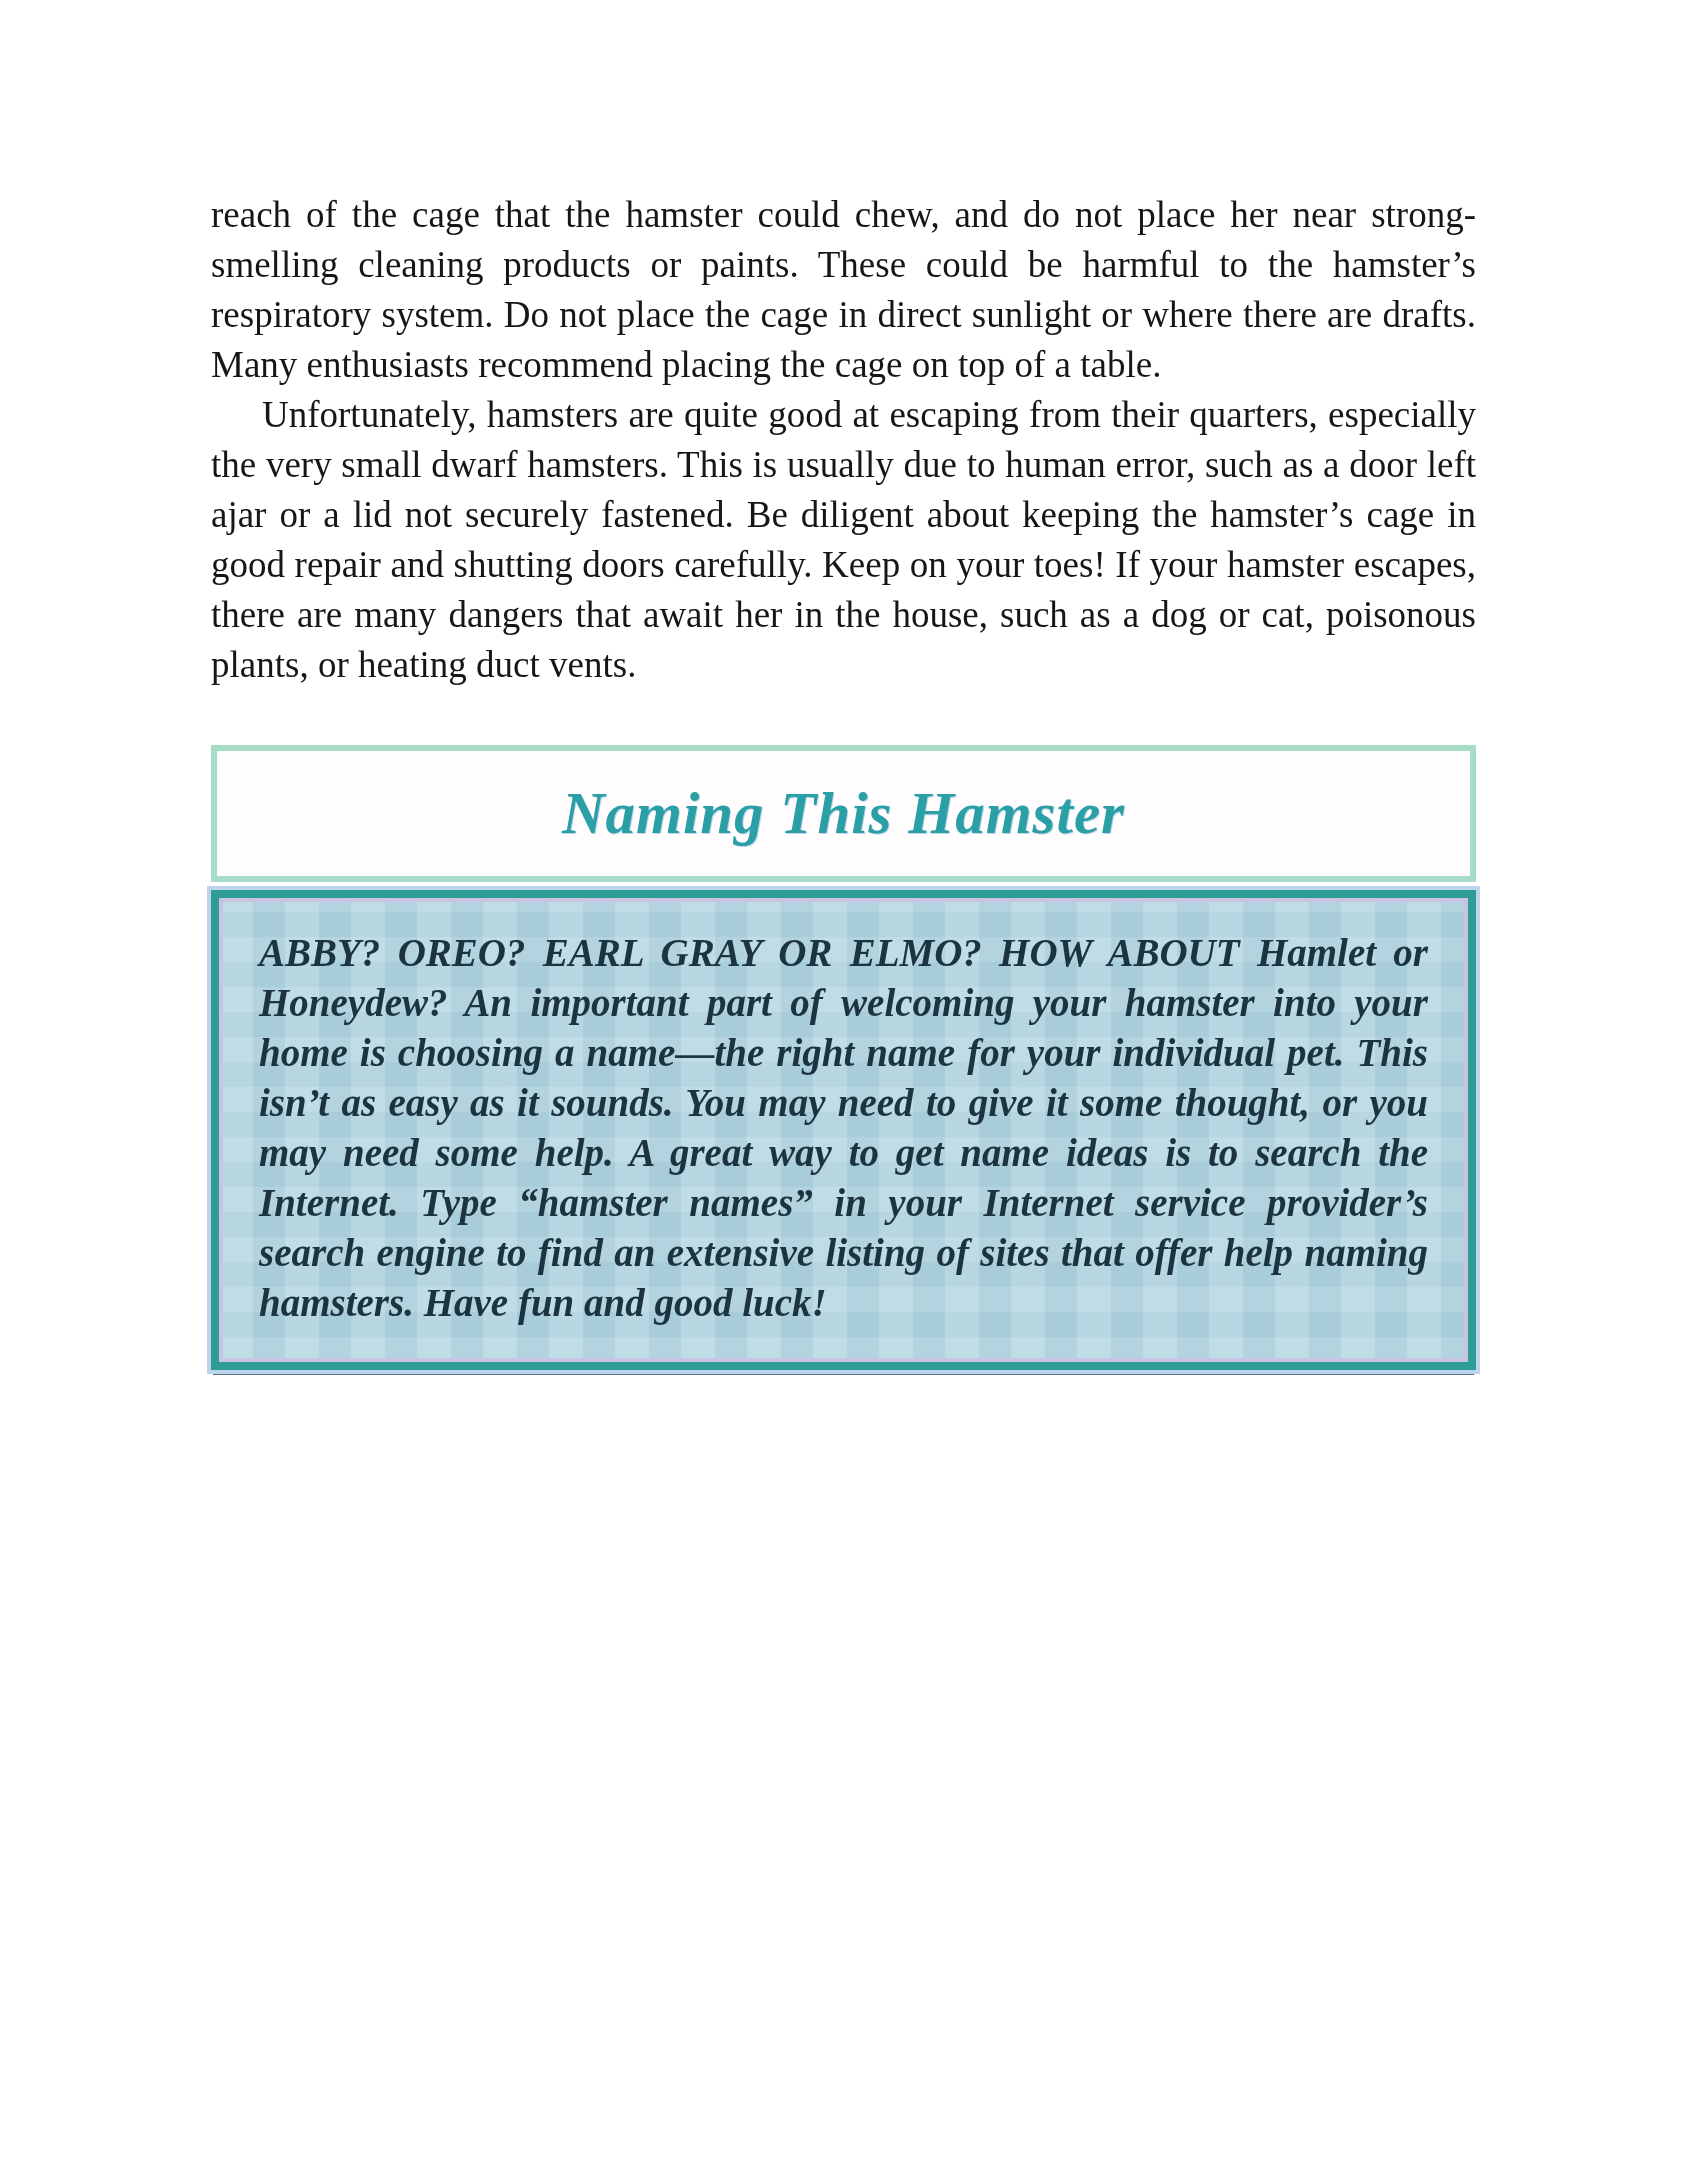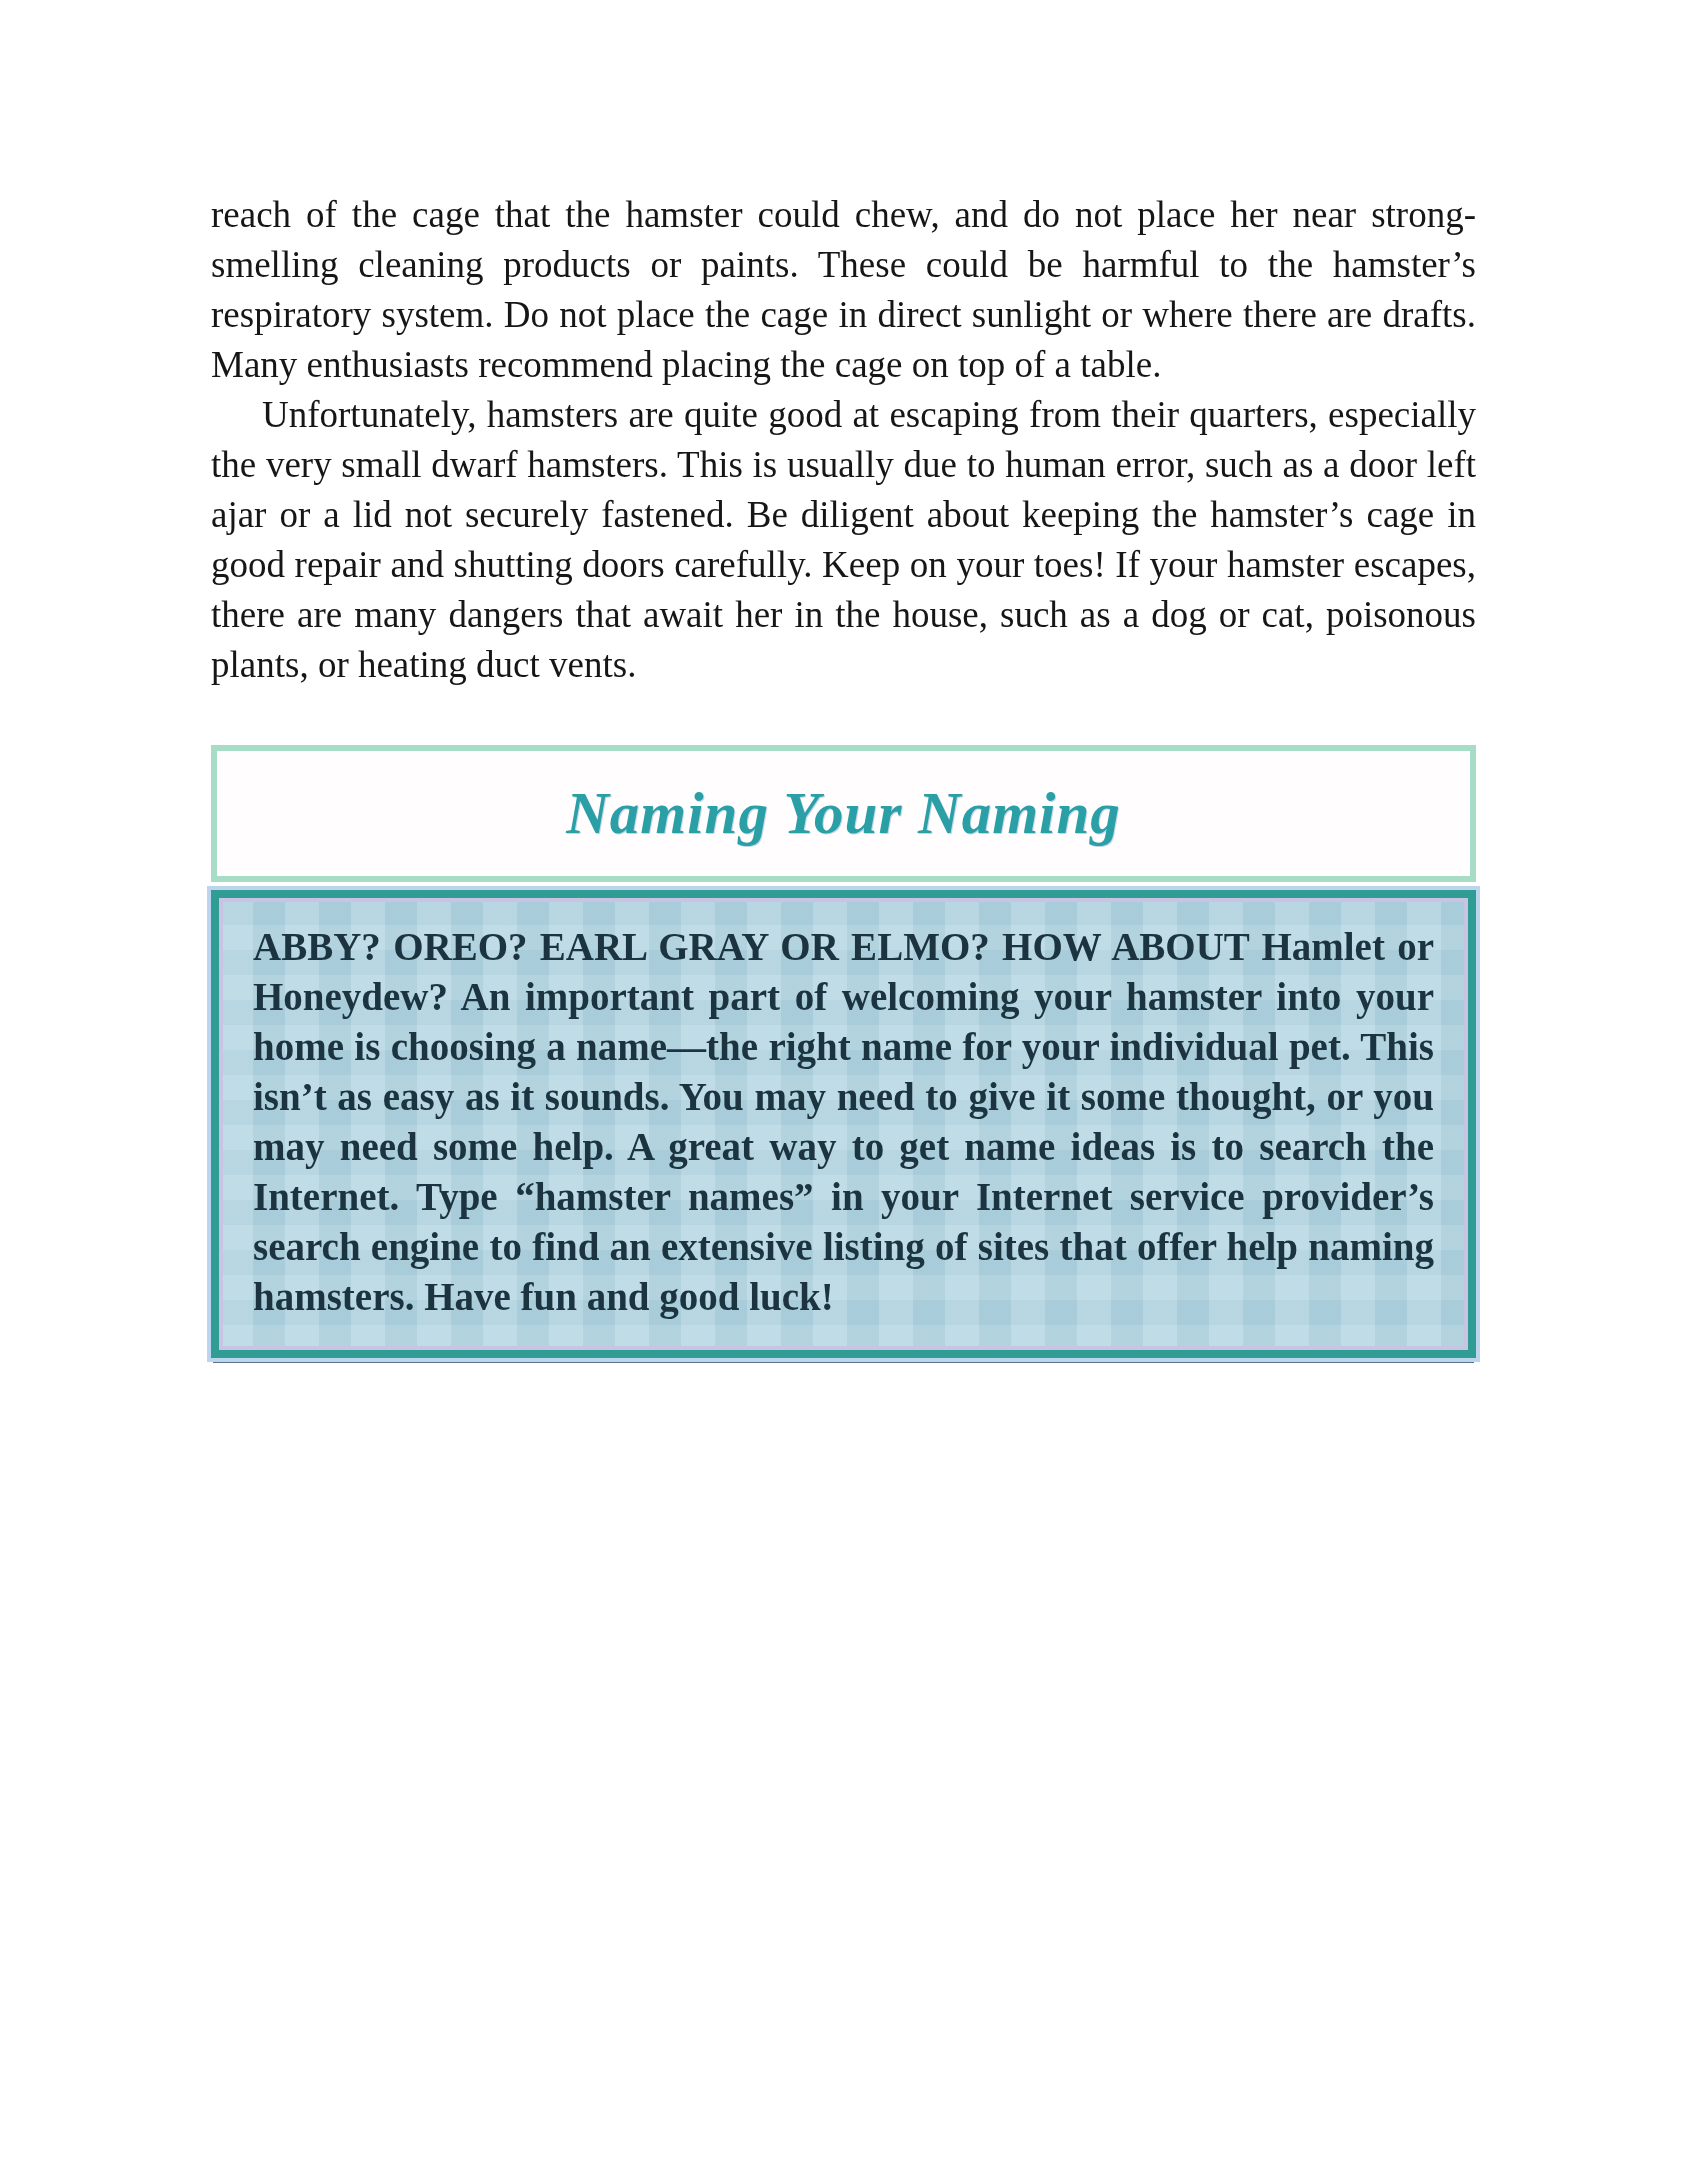--- a/index.html
+++ b/index.html
@@ -60,41 +60,42 @@
     background-color: #aed3df;
     background-image:
       repeating-linear-gradient(90deg, rgba(255,255,255,0.14) 0 34px, rgba(120,150,170,0.06) 34px 66px),
       repeating-linear-gradient(0deg, rgba(255,255,255,0.10) 0 25px, rgba(120,150,170,0.05) 25px 50px);
     box-shadow:
       inset 0 0 0 4px #c9c4e4,
       0 7px 0 -2px #57748c;
     padding: 20px 30px 24px 30px;
   }
   .info-panel p {
-    margin: 4px;
+    margin: 10px;
     font-size: 39px;
     line-height: 50px;
     font-weight: bold;
+    font-style: italic;
     text-align: justify;
     color: #1b3440;
   }
 </style>
 </head>
 <body>
 
 <main class="page">
 
   <section class="body-text">
     <p>reach of the cage that the hamster could chew, and do not place her near strong-smelling cleaning products or paints. These could be harmful to the hamster’s respiratory system. Do not place the cage in direct sunlight or where there are drafts. Many enthusiasts recommend placing the cage on top of a table.</p>
     <p class="indented">Unfortunately, hamsters are quite good at escaping from their quarters, especially the very small dwarf hamsters. This is usually due to human error, such as a door left ajar or a lid not securely fastened. Be diligent about keeping the hamster’s cage in good repair and shutting doors carefully. Keep on your toes! If your hamster escapes, there are many dangers that await her in the house, such as a dog or cat, poisonous plants, or heating duct vents.</p>
   </section>
 
   <section class="naming-box">
     <div class="title-panel">
-      <h2>Naming Your Naming</h2>
+      <h2>Naming This Hamster</h2>
     </div>
     <div class="info-panel">
       <p>ABBY? OREO? EARL GRAY OR ELMO? HOW ABOUT Hamlet or Honeydew? An important part of welcoming your hamster into your home is choosing a name—the right name for your individual pet. This isn’t as easy as it sounds. You may need to give it some thought, or you may need some help. A great way to get name ideas is to search the Internet. Type “hamster names” in your Internet service provider’s search engine to find an extensive listing of sites that offer help naming hamsters. Have fun and good luck!</p>
     </div>
   </section>
 
 </main>
 
 
 </body></html>

